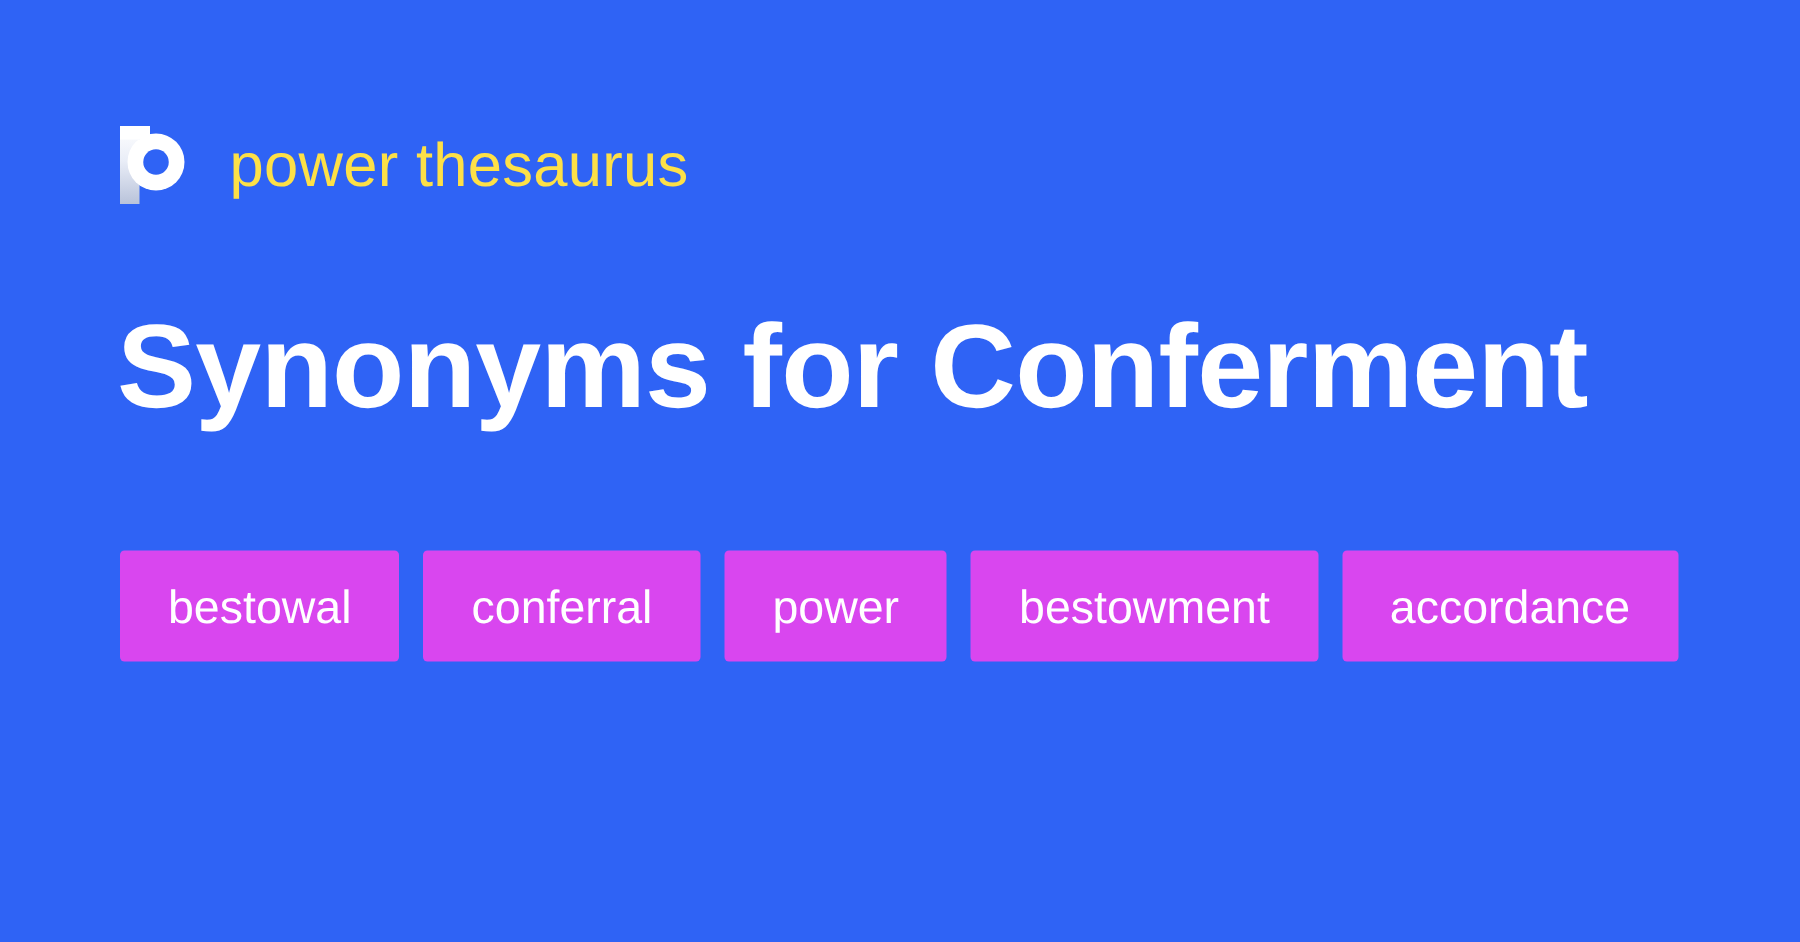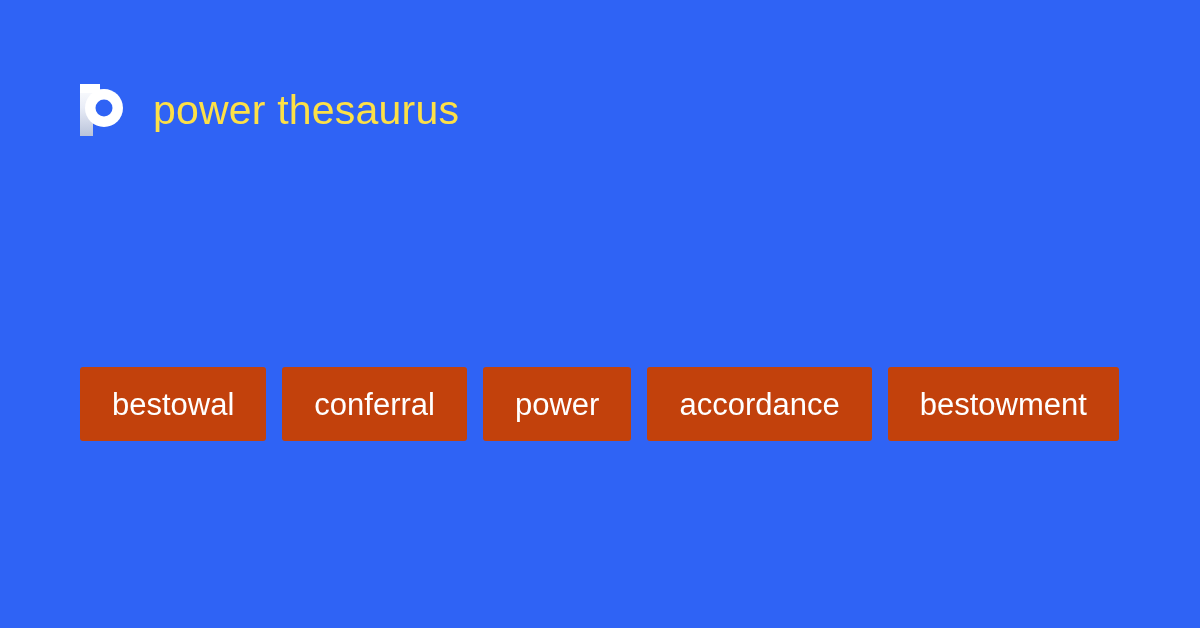--- a/index.html
+++ b/index.html
@@ -68,21 +68,21 @@
     top: 367px;
     width: 1060px;
     display: flex;
     flex-wrap: wrap;
     gap: 22px 16px;
   }
   .chip {
     height: 74px;
     box-sizing: border-box;
     padding: 16px 32px;
-    background: #c2410c;
+    background: #d946ef;
     border-radius: 3px;
     display: flex;
     align-items: center;
     justify-content: center;
     color: #ffffff;
     font-size: 31px;
     font-weight: 400;
     line-height: 1;
     white-space: nowrap;
   }
@@ -109,22 +109,23 @@
 
         <path d="M13 10 h11 a14 14 0 0 1 0 28 h-11 z" fill="#ffffff"></path>
         <circle cx="24" cy="24" r="19" fill="#ffffff"></circle>
 
         <circle cx="24" cy="24" r="8.5" fill="#2f63f5"></circle>
       </svg>
     </span>
     <span class="brand-name">power thesaurus</span>
   </div>
 
+  <h1 class="headline">Synonyms for Conferment</h1>
 
   <div class="chips">
     <span class="chip">bestowal</span>
     <span class="chip">conferral</span>
     <span class="chip">power</span>
+    <span class="chip">bestowment</span>
     <span class="chip">accordance</span>
-    <span class="chip">bestowment</span>
   </div>
 
 </div>
 
 </body></html>

